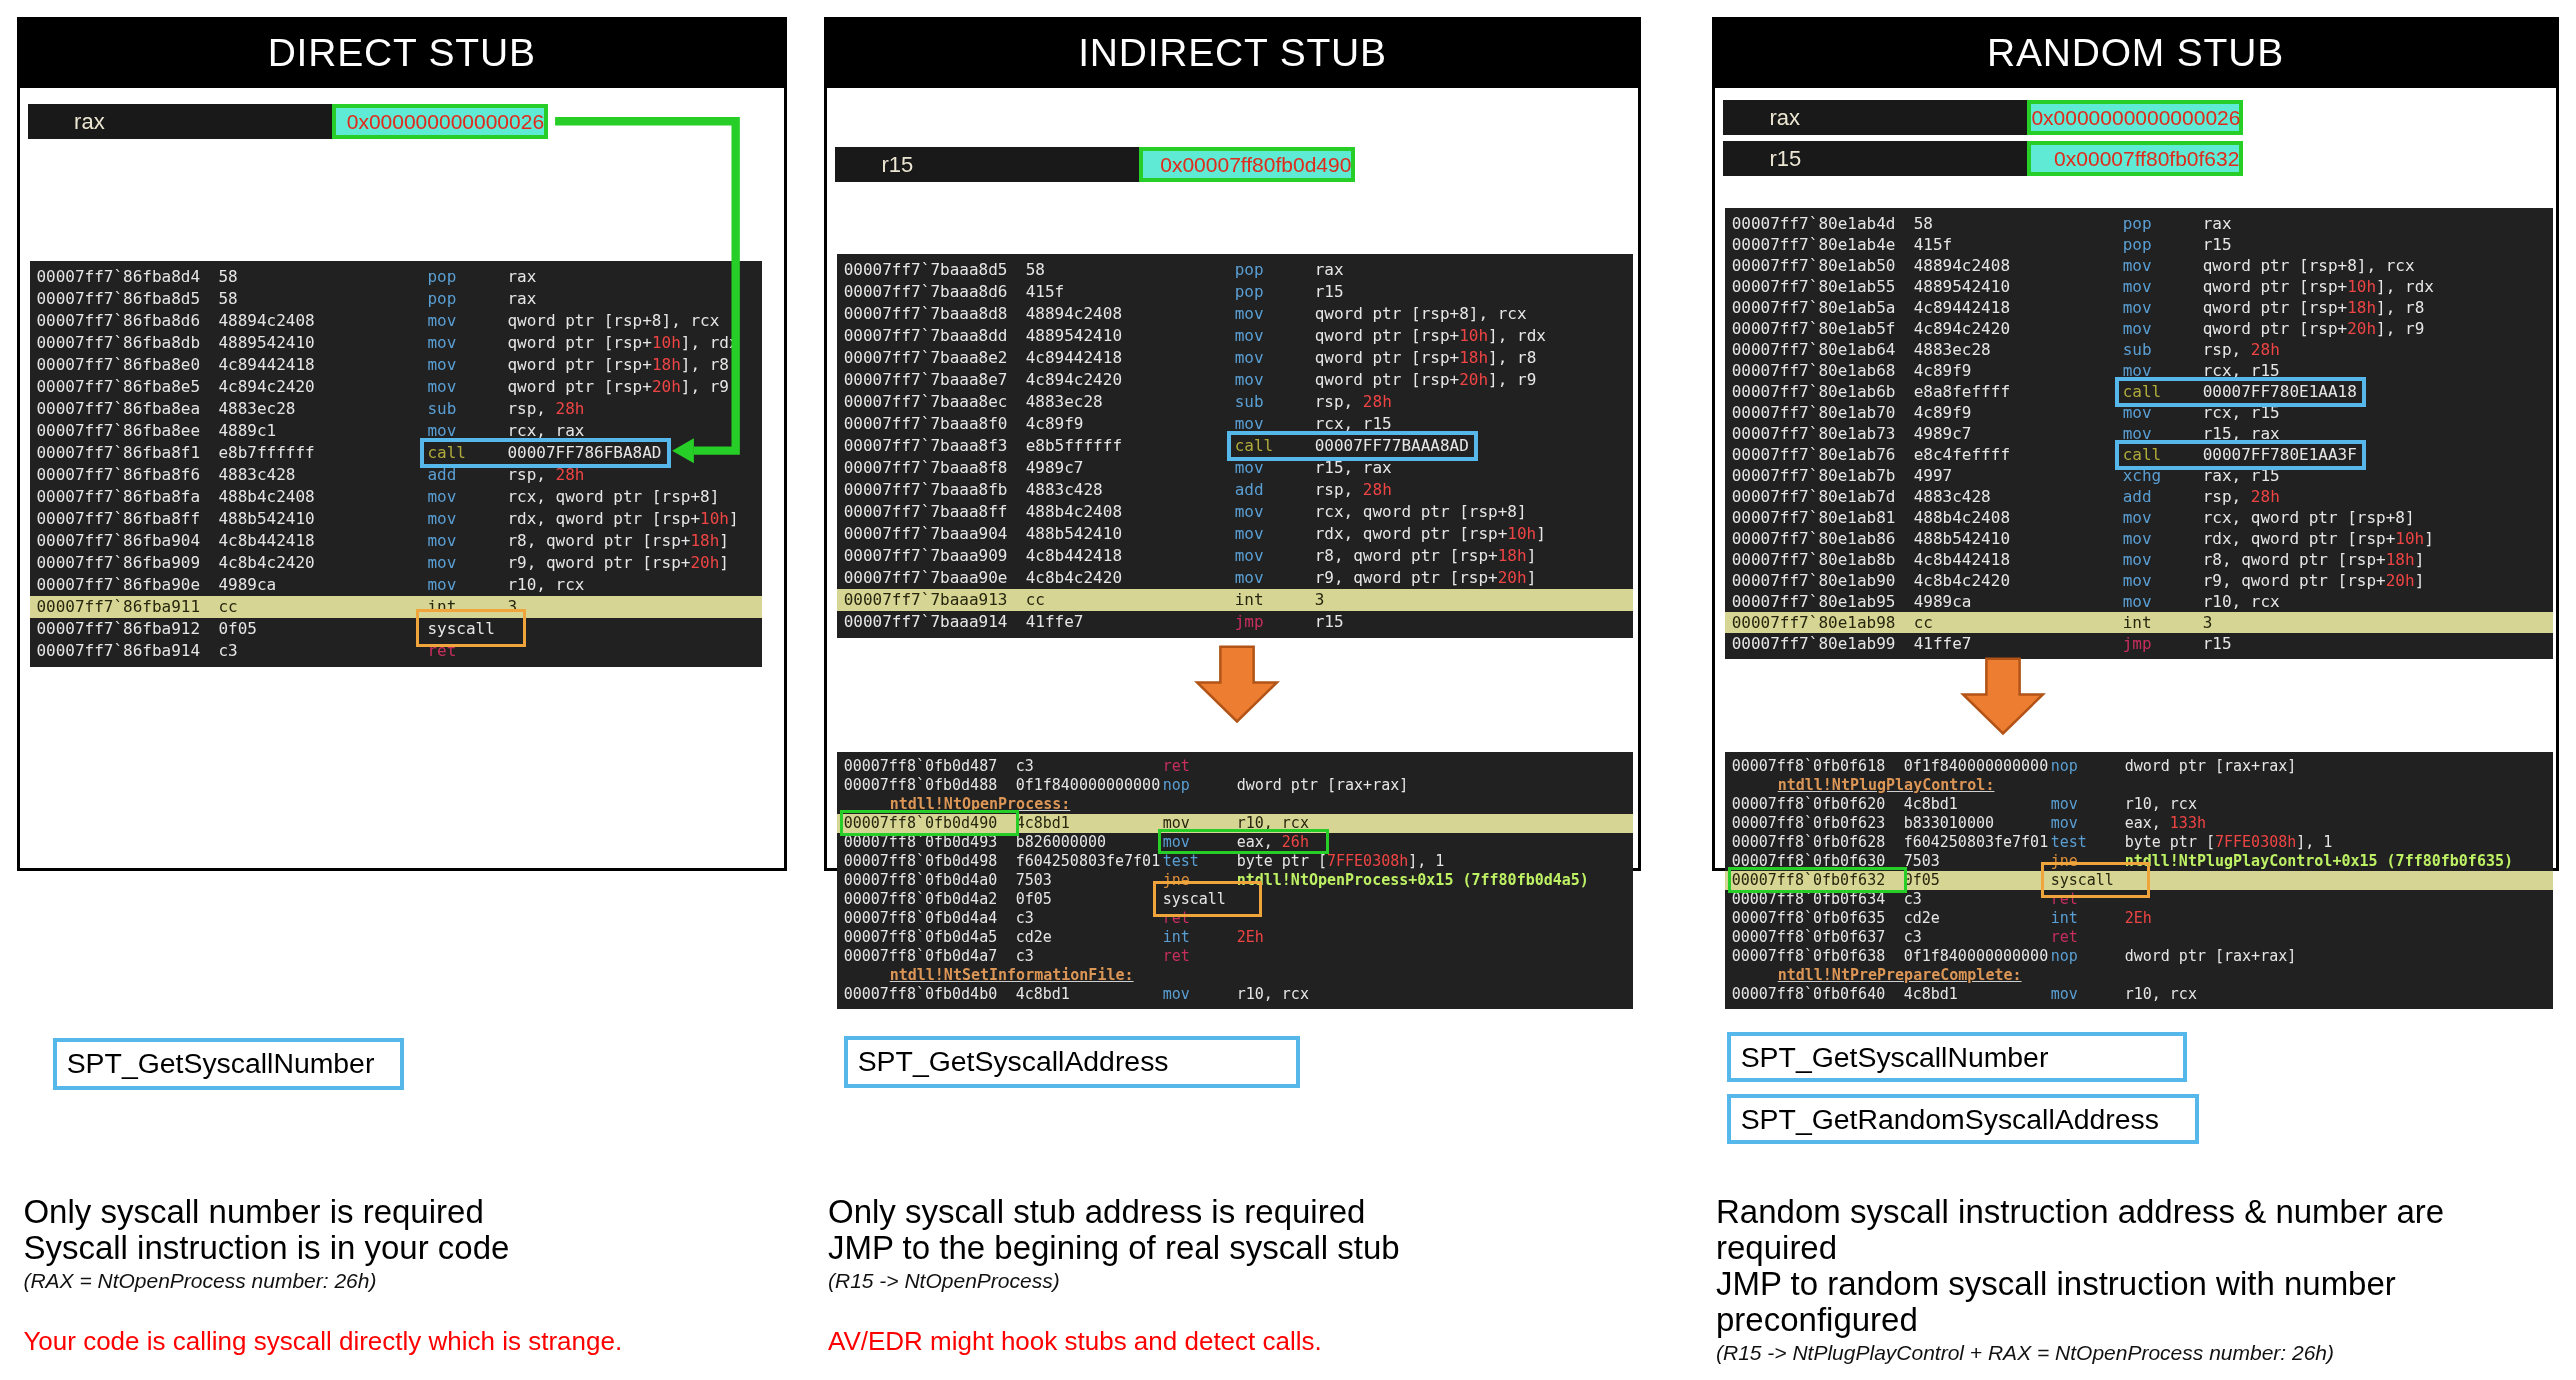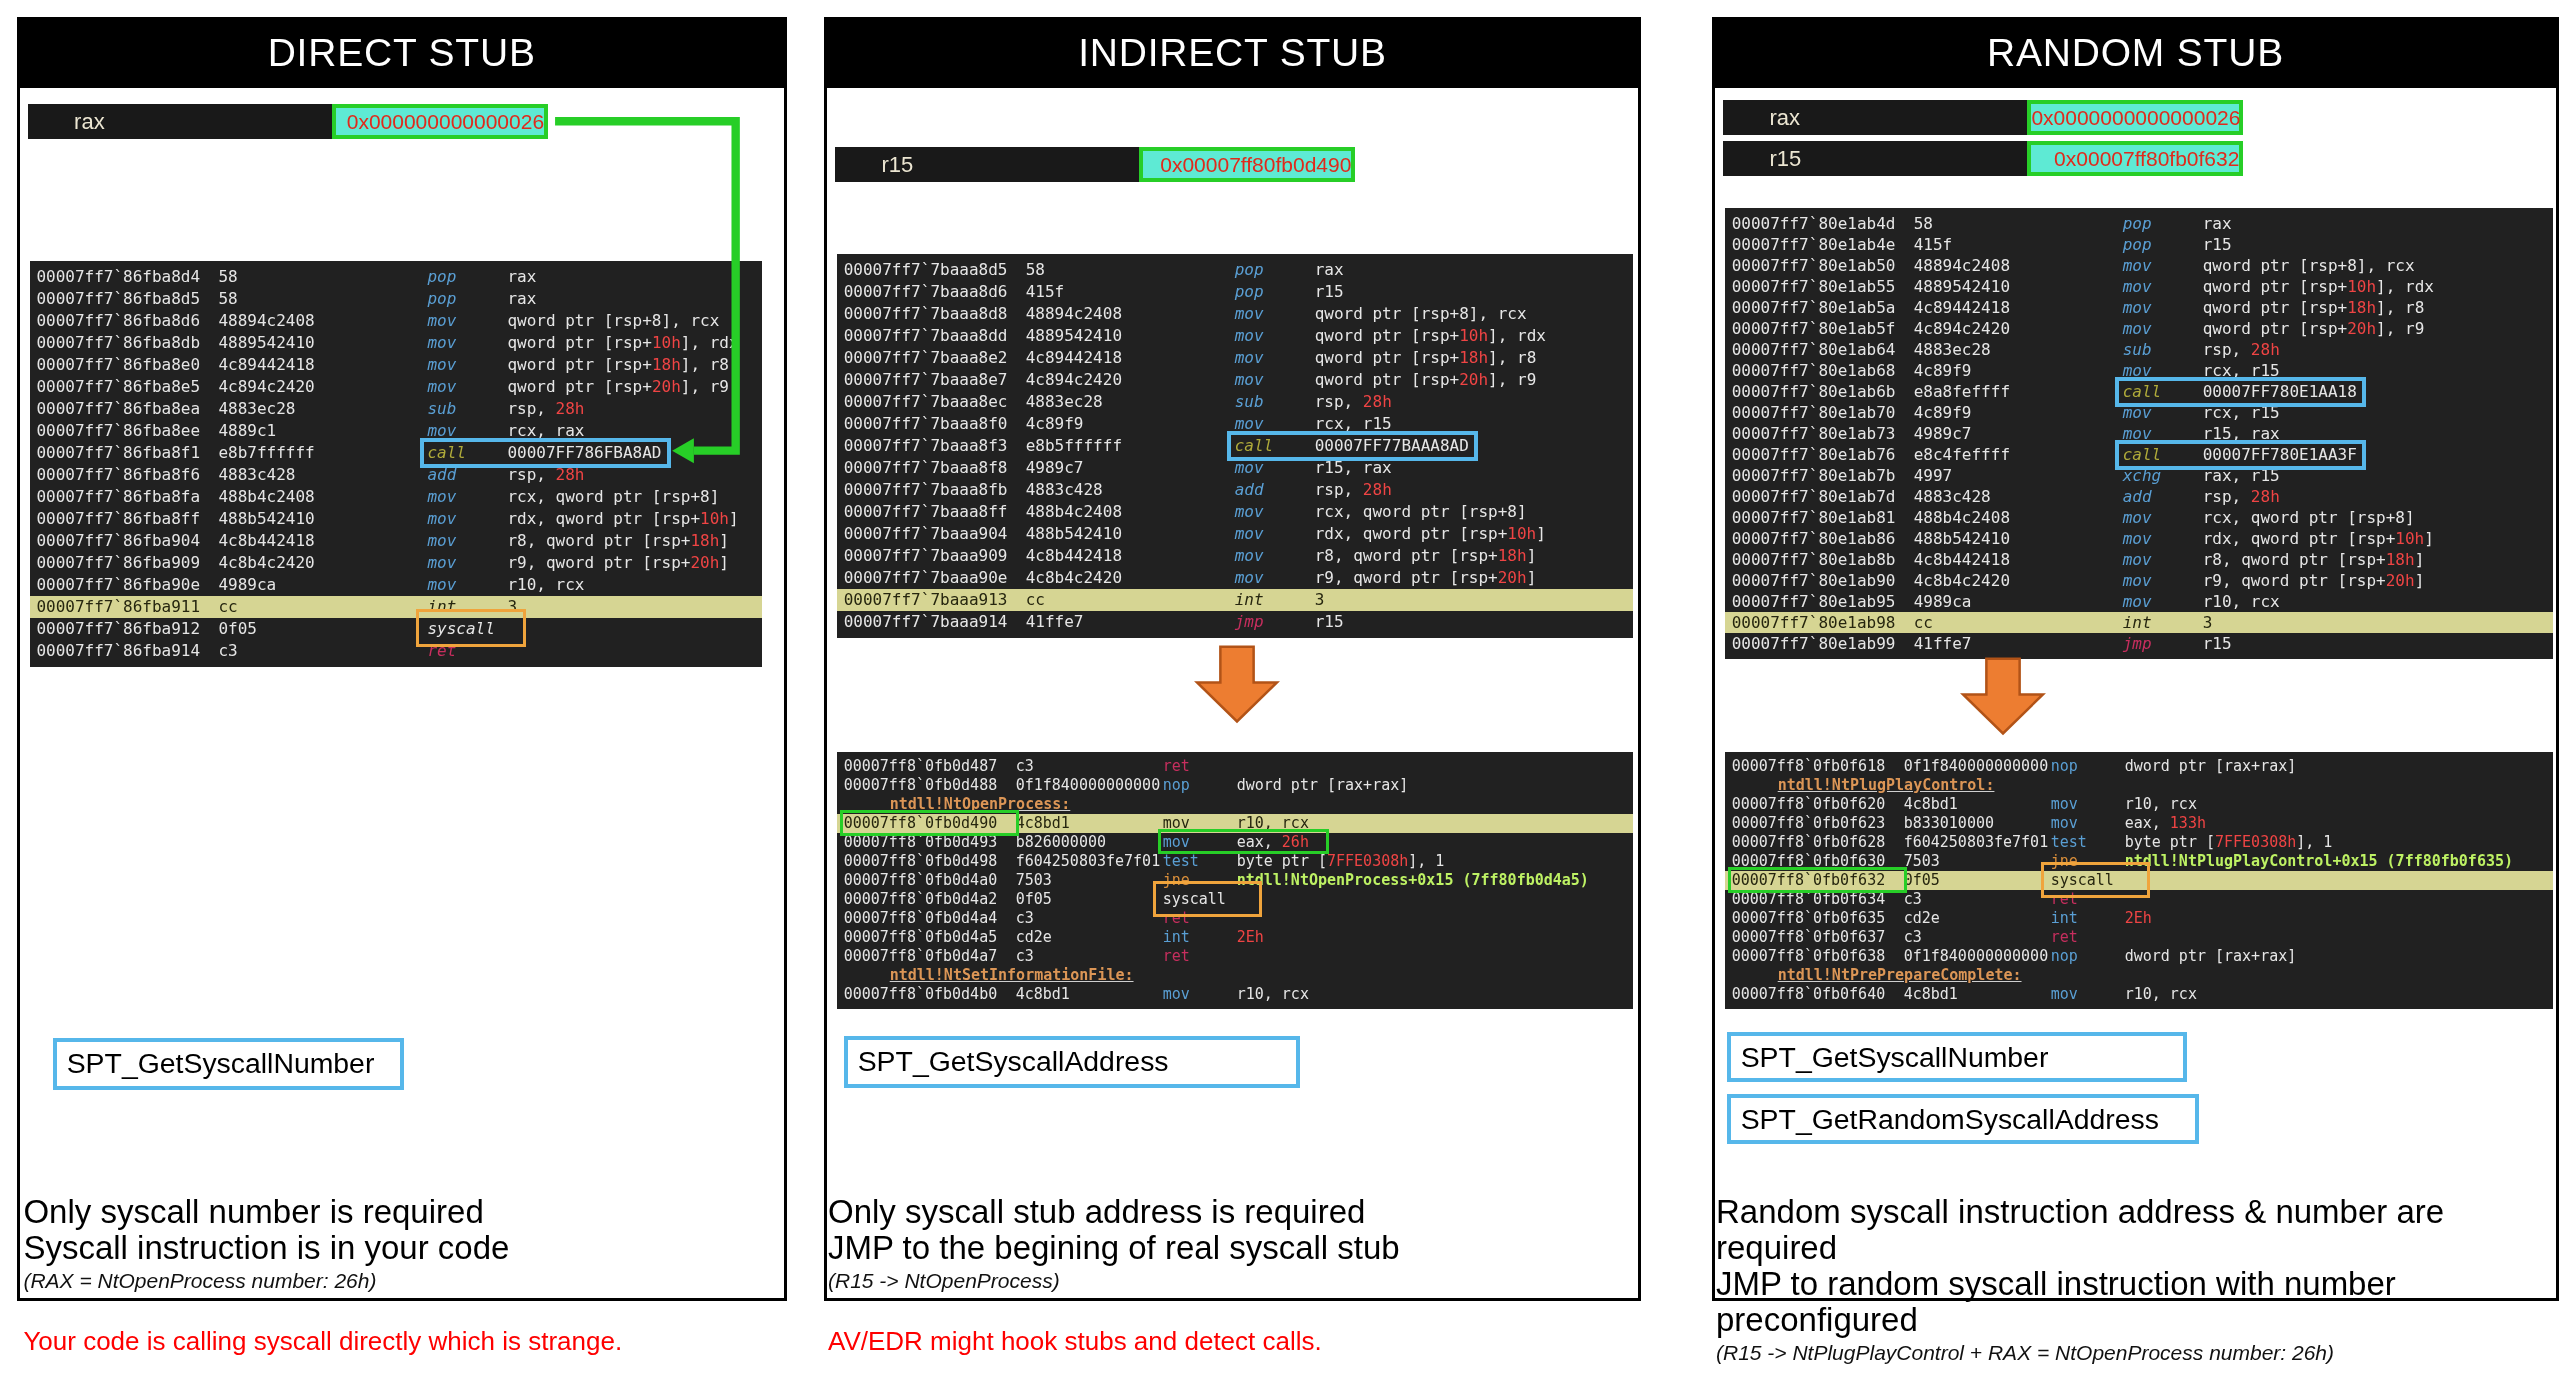--- a/index.html
+++ b/index.html
@@ -1,18 +1,18 @@
 <!DOCTYPE html>
 <html style="font-size:13.4px"><head>
 <meta charset="utf-8">
 <style>
   html,body{margin:0;padding:0;background:#ffffff;}
   #canvas{position:relative;width:2576px;height:1380px;background:#ffffff;overflow:hidden;
           font-family:"Liberation Sans",sans-serif;}
-  .panel{position:absolute;top:16.7px;height:1284px;border:3.3px solid #000;box-sizing:border-box;background:#fff;}
+  .panel{position:absolute;top:16.7px;height:854px;border:3.3px solid #000;box-sizing:border-box;background:#fff;}
   .p1{left:16.7px;width:770px;}
   .p2{left:824px;width:817px;padding-left:26px;}
   .p3{left:1712px;width:847px;}
   .hdr{position:absolute;left:-0.8px;top:-0.8px;right:-0.8px;height:69px;background:#000;color:#fff;
        font-size:39px;letter-spacing:0.8px;text-align:center;line-height:67px;}
   
   .regs{position:absolute;}
   .p1 .regs{left:8.4px;top:84px;}
   .p2 .regs{left:8.4px;top:127px;}
   .p3 .regs{left:8.4px;top:80px;}
@@ -28,21 +28,21 @@
   .p2 .b2{left:10px;top:732px;width:796px;}
   .p3 .b1{left:10px;top:188px;width:828px;}
   .p3 .b2{left:10px;top:732px;width:828px;}
   .upper{font-size:16px;}
   .lower{font-size:15px;}
   .drow{position:relative;white-space:nowrap;padding-left:6.7px;}
   .upper .drow{height:22px;line-height:22px;}
   .p3 .upper .drow{height:21px;line-height:21px;}
   .lower .drow{height:19px;line-height:19px;}
   .drow span{display:inline-block;vertical-align:top;}
-  .upper .addr{width:182px;} .upper .bytes{width:209px;} .upper .mnem{width:80px;font-style:italic;}
+  .upper .addr{width:182px;} .upper .bytes{width:209px;} .upper .mnem{width:80px;}
   .lower .addr{width:172px;} .lower .bytes{width:147px;} .lower .mnem{width:74px;}
   .mblue{color:#5a9fd4;} .molive{color:#b0ab3a;} .mred{color:#c72e5e;}
   .morange{color:#d98e3a;} .mwhite{color:#e6e6e6;}
   .ops .num{font-style:normal;color:#ef4444;}
   .ops.magenta{color:#bef264;font-weight:bold;}
   .symlab{padding-left:46px;color:#dc9656;font-weight:bold;text-decoration:underline;text-decoration-color:#cfcfcf;}
   .drow.hl{background:#d6d593;}
   .drow.hl span,.drow.hl i{color:#26260f !important;}
   
   .box{position:absolute;box-sizing:border-box;pointer-events:none;z-index:5;}

